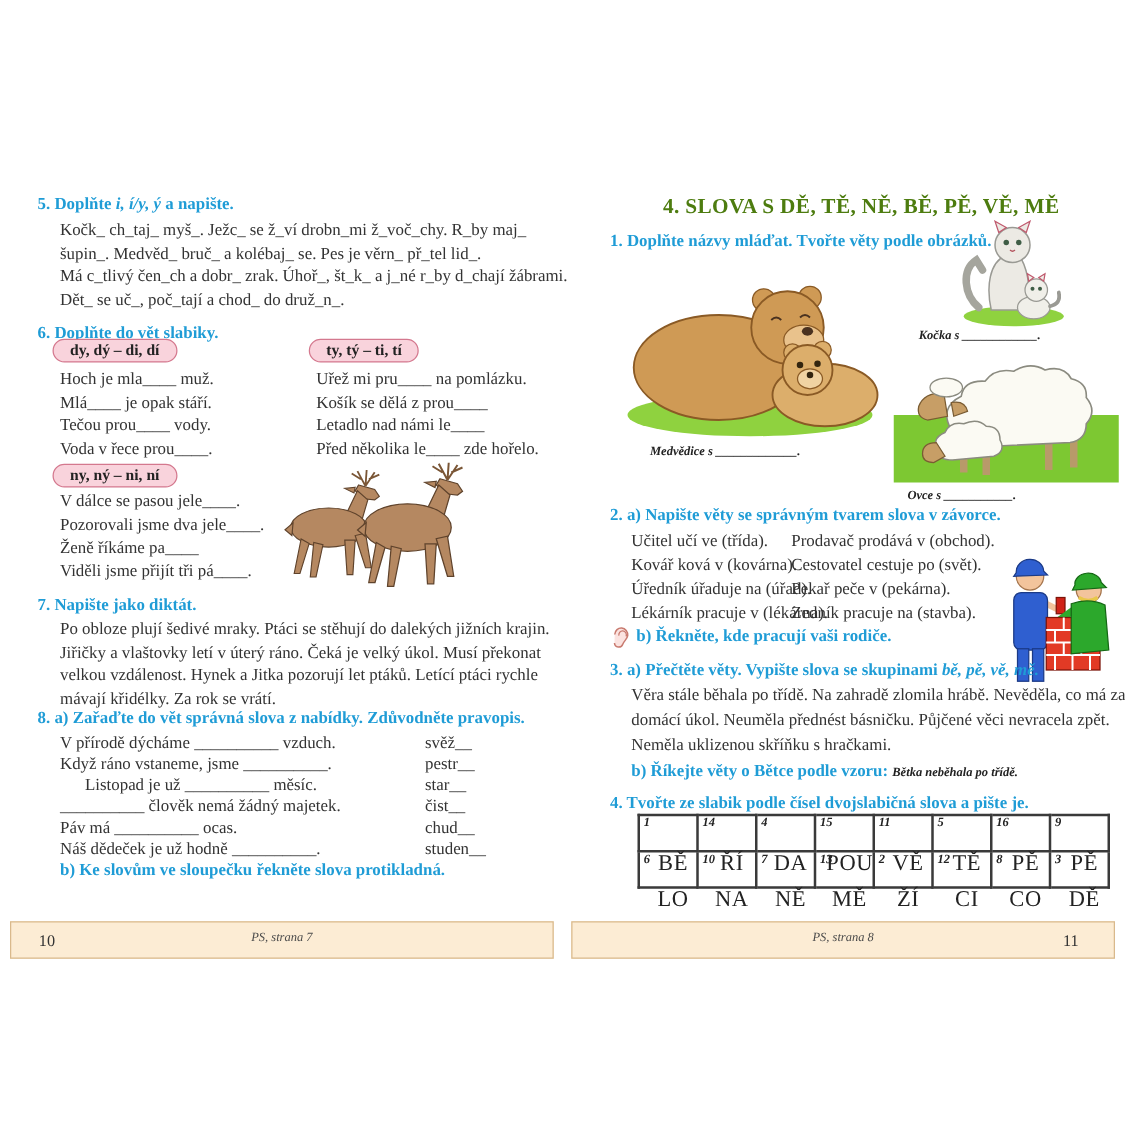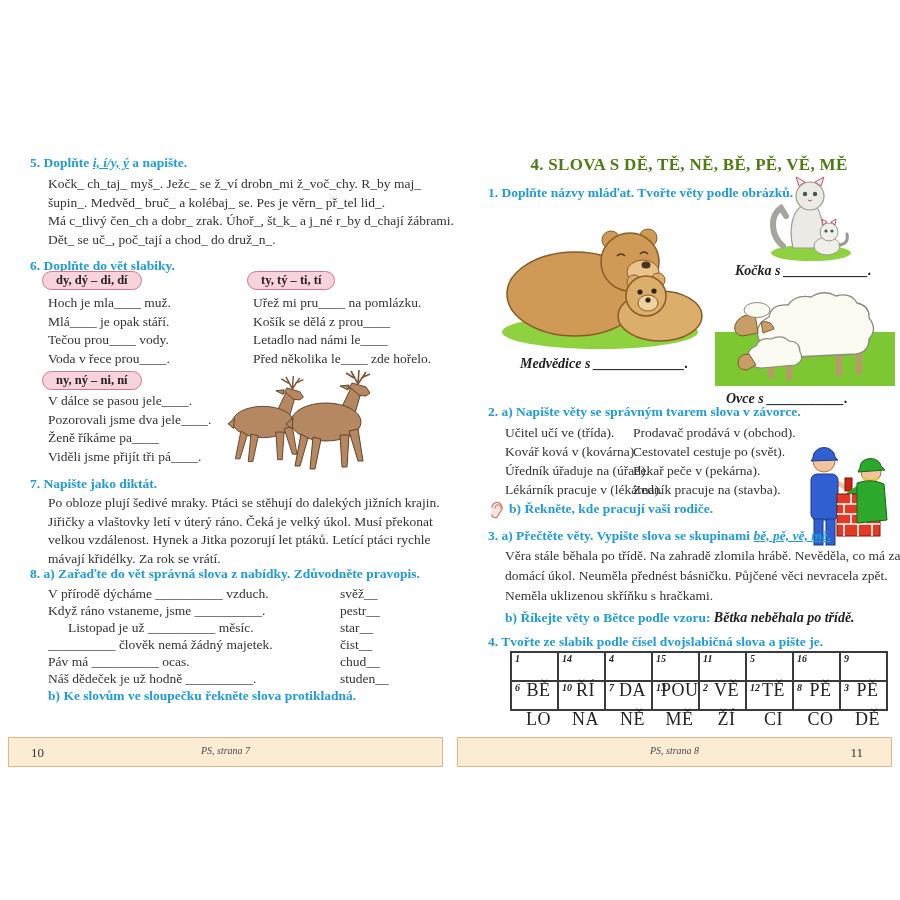--- a/index.html
+++ b/index.html
@@ -6,34 +6,34 @@
   .canvas{position:relative;width:900px;height:900px;background:#ffffff;overflow:hidden;
           font-family:"Liberation Serif", serif;color:#333;}
   .abs{position:absolute;}
   .h-blue{color:#1f9cd6;font-weight:bold;font-size:13.5px;white-space:nowrap;}
   .h-red{color:#4d7c0f;font-weight:bold;font-size:17px;letter-spacing:.3px;}
   .body-txt{font-size:13.5px;color:#333;}
   .line{white-space:nowrap;}
   .para .line{height:18.5px;line-height:18.5px;}
   .pill{display:inline-block;background:#f9d3dc;border:1.5px solid #d4788e;border-radius:11px;
         padding:1px 13px;font-weight:bold;font-size:12.5px;color:#222;white-space:nowrap;font-family:Liberation Serif, serif;}
-  .caption{font-weight:bold;font-style:italic;font-size:14px;color:#222;white-space:nowrap;}
+  .caption{font-weight:bold;font-style:italic;font-size:10px;color:#222;white-space:nowrap;}
   .ex6col .line{height:18.5px;line-height:18.5px;}
   .ex8row{position:absolute;white-space:nowrap;height:18px;line-height:18px;font-size:13.5px;}
   .syltable{border-collapse:collapse;}
   .syltable td{border:2px solid #3a3a3a;width:45px;height:27px;position:relative;padding:0;}
   .cellnum{position:absolute;top:0px;left:3px;font-size:10px;font-weight:bold;font-style:italic;color:#222;}
   .cellsyl{position:absolute;top:7px;left:0;width:100%;text-align:center;font-size:18px;color:#222;
            padding-left:8px;box-sizing:border-box;letter-spacing:.5px;margin-top:20px;}
   .footer-band{position:absolute;top:737px;height:30px;background:#fcecd4;border:1px solid #d9b98c;
                box-sizing:border-box;}
   .footer-label{position:absolute;top:7px;width:100%;text-align:center;font-style:italic;
                 font-size:10px;color:#4a4a4a;}
   .footer-num{position:absolute;top:7px;font-size:13px;color:#333;}
-  .it{font-style:italic;text-decoration:underline;}
+  .it{font-style:italic;}
 </style>
 </head>
 <body>
 
 <div class="canvas">
 
   <div class="abs" style="left:0;top:0;width:450px;height:735px;">
 
     <div class="abs h-blue" style="left:30px;top:155px;"><span>5. Doplňte </span><span class="it">i, í/y, ý</span><span> a napište.</span></div>
     <div class="abs body-txt para" style="left:48px;top:175px;">

